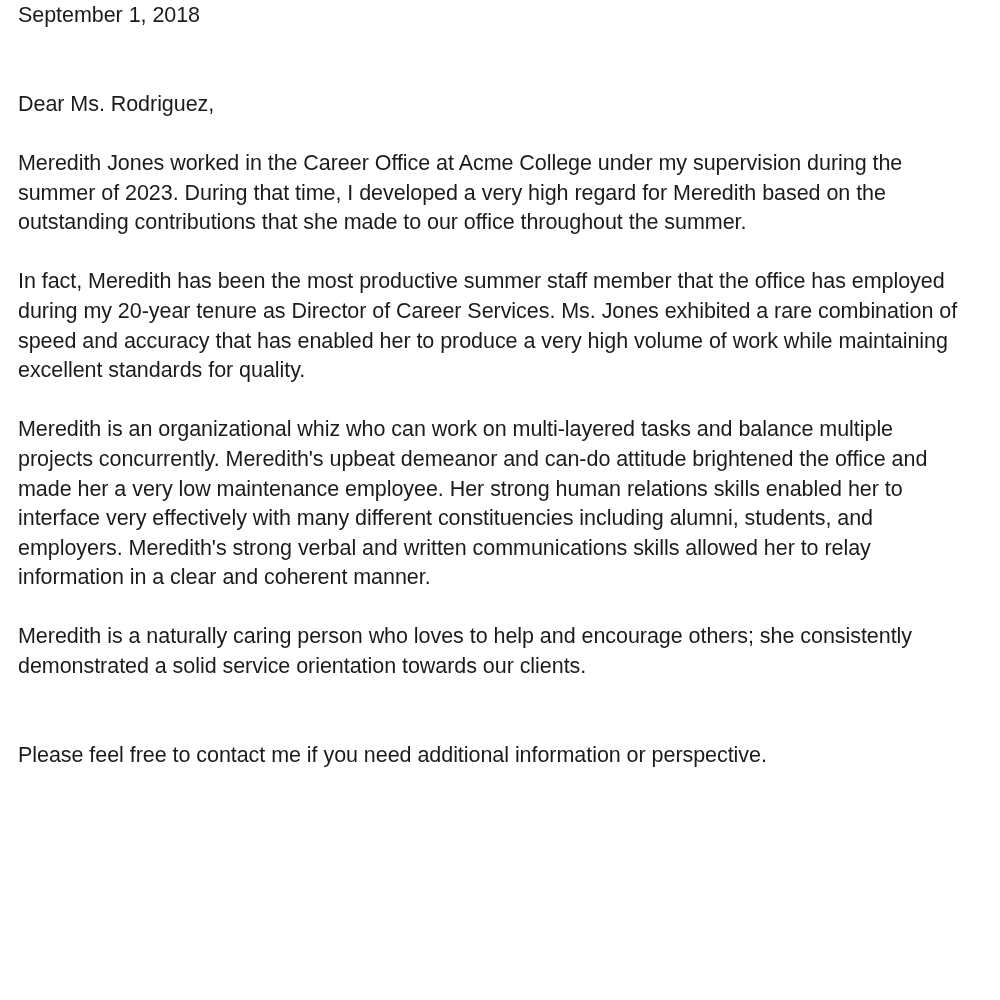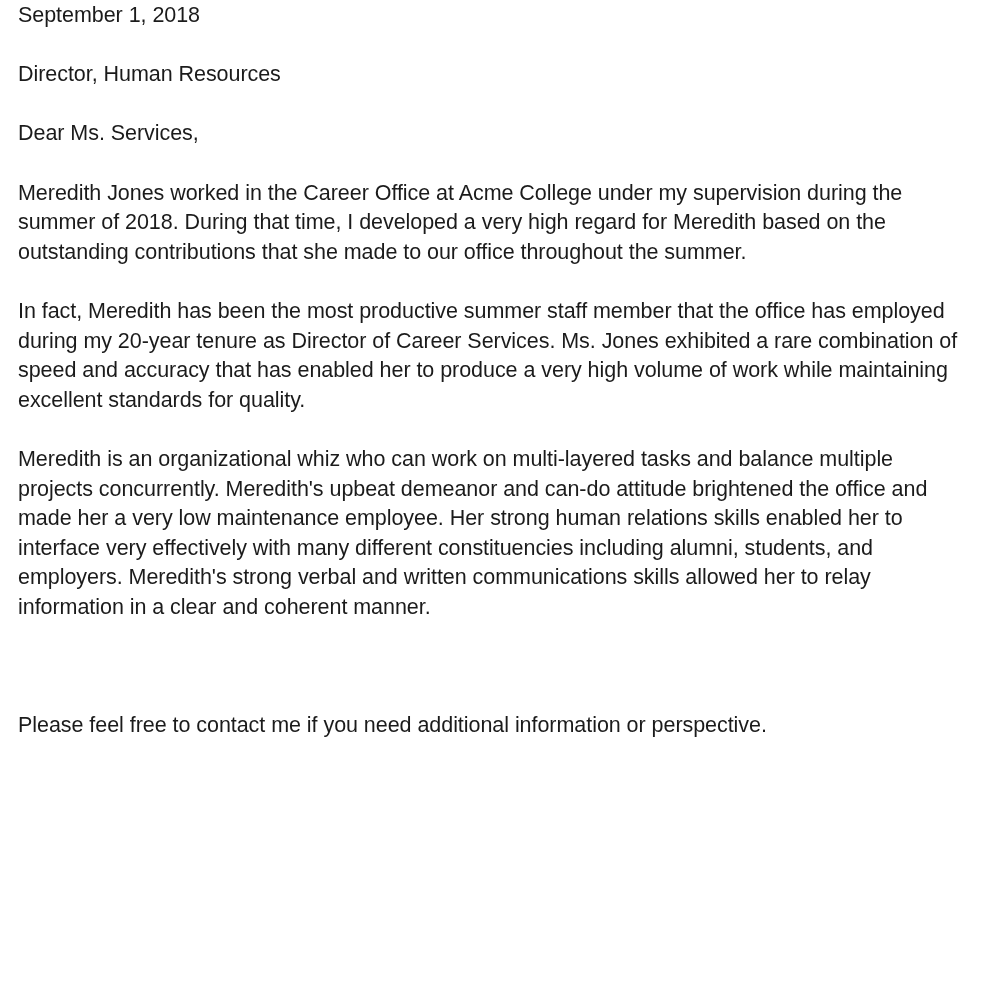--- a/index.html
+++ b/index.html
@@ -83,41 +83,41 @@
 <body>
 
 <div class="page">
   <div class="letter">
 
     <div class="date-line">September 1, 2018</div>
 
     <div class="spacer">&nbsp;</div>
 
     <div class="address-block">
-      <div class="address-line">Director, Human Resources</div>
     </div>
 
     <div class="spacer">&nbsp;</div>
 
-    <div class="salutation">Dear Ms. Services,</div>
+    <div class="salutation">Dear Ms. Rodriguez,</div>
 
     <div class="spacer">&nbsp;</div>
 
-    <div class="body-paragraph">Meredith Jones worked in the Career Office at Acme College under my supervision during the summer of 2018. During that time, I developed a very high regard for Meredith based on the outstanding contributions that she made to our office throughout the summer.</div>
+    <div class="body-paragraph">Meredith Jones worked in the Career Office at Acme College under my supervision during the summer of 2023. During that time, I developed a very high regard for Meredith based on the outstanding contributions that she made to our office throughout the summer.</div>
 
     <div class="spacer">&nbsp;</div>
 
     <div class="body-paragraph">In fact, Meredith has been the most productive summer staff member that the office has employed during my 20-year tenure as Director of Career Services. Ms. Jones exhibited a rare combination of speed and accuracy that has enabled her to produce a very high volume of work while maintaining excellent standards for quality.</div>
 
     <div class="spacer">&nbsp;</div>
 
     <div class="body-paragraph">Meredith is an organizational whiz who can work on multi-layered tasks and balance multiple projects concurrently. Meredith's upbeat demeanor and can-do attitude brightened the office and made her a very low maintenance employee. Her strong human relations skills enabled her to interface very effectively with many different constituencies including alumni, students, and employers. Meredith's strong verbal and written communications skills allowed her to relay information in a clear and coherent manner.</div>
 
     <div class="spacer">&nbsp;</div>
 
+    <div class="body-paragraph">Meredith is a naturally caring person who loves to help and encourage others; she consistently demonstrated a solid service orientation towards our clients.</div>
 
     <div class="spacer">&nbsp;</div>
 
 
     <div class="spacer">&nbsp;</div>
 
     <div class="clipped-paragraph">Please feel free to contact me if you need additional information or perspective.</div>
 
   </div>
 </div>

